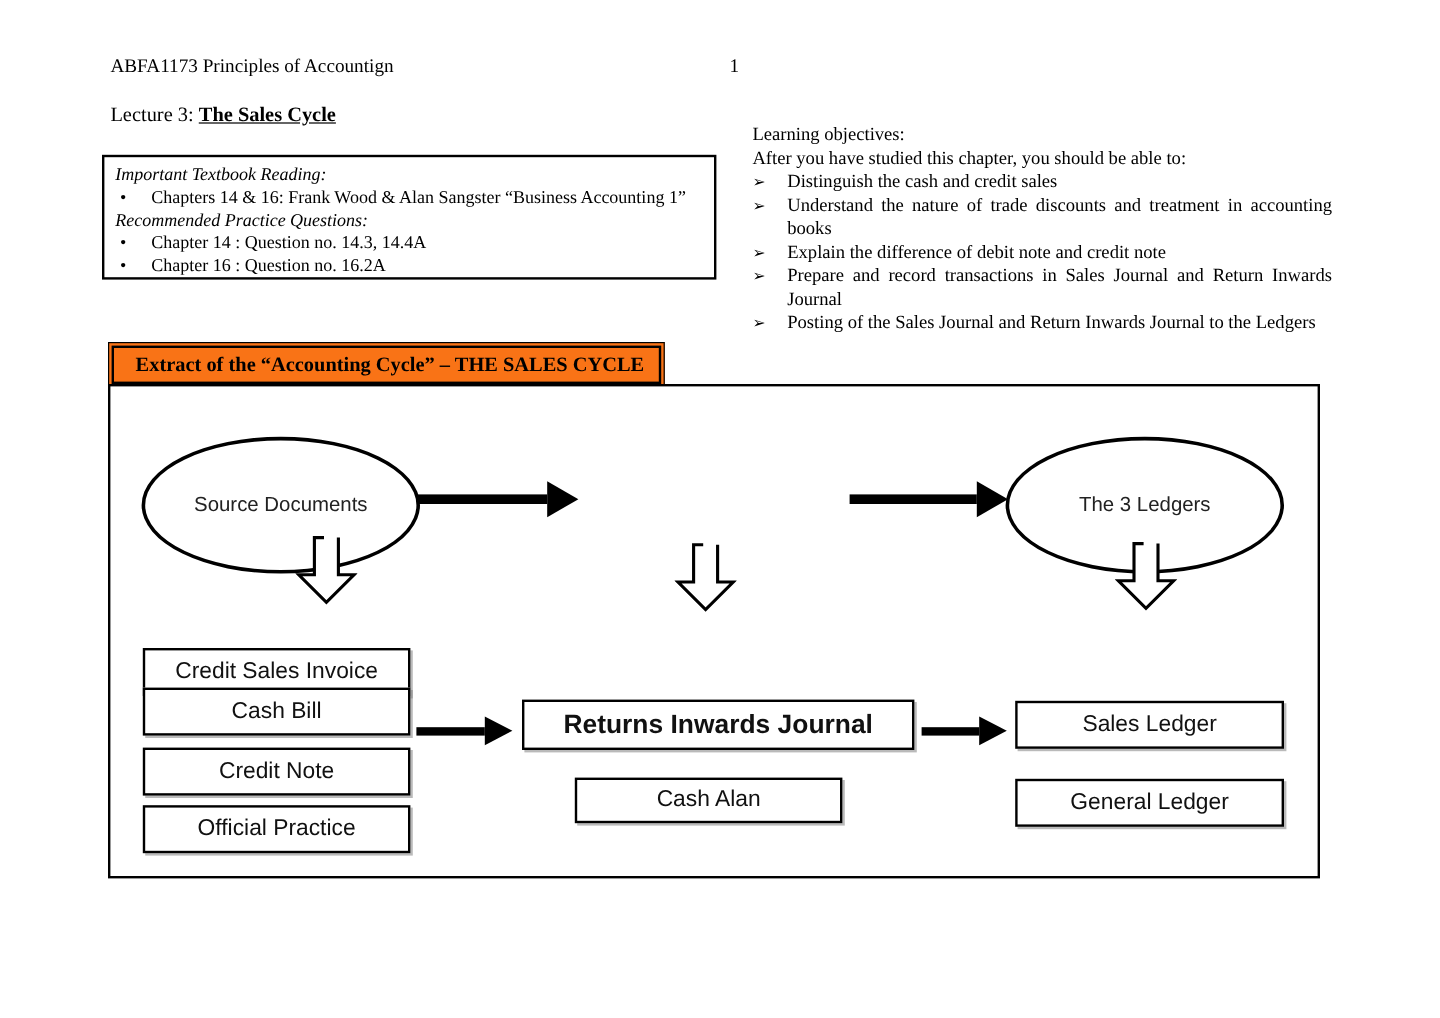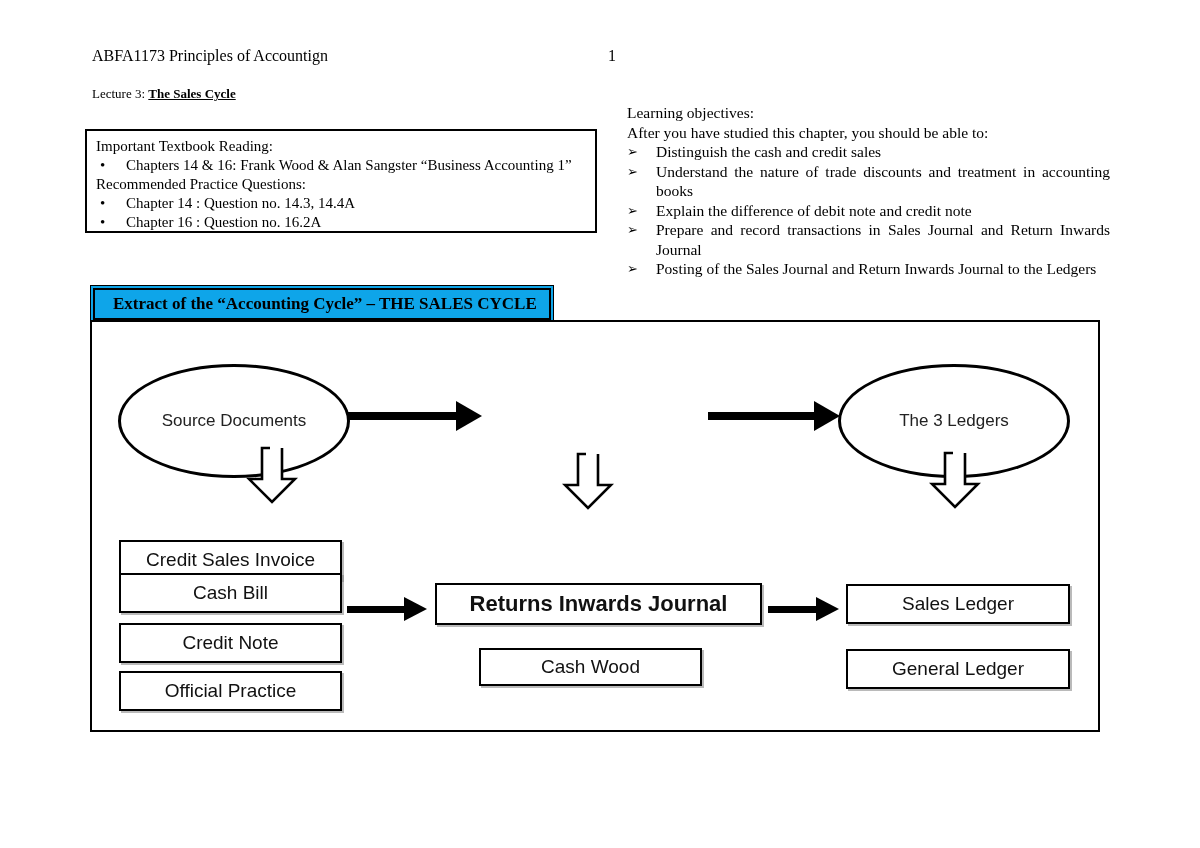--- a/index.html
+++ b/index.html
@@ -5,43 +5,43 @@
   * { margin:0; padding:0; box-sizing:border-box; }
   html,body { background:#fff; }
   .page {
     position:relative; width:1200px; height:848px; background:#ffffff;
     font-family:"Liberation Serif", serif; color:#000; overflow:hidden;
   }
   .abs { position:absolute; }
 
   
   .hdr { font-size:16px; }
-  .lecture { font-size:13px; }
+  .lecture { font-size:17px; }
   .lecture .title { font-weight:bold; text-decoration:underline; }
 
   .reading-box {
     left:85px; top:129px; width:512px; height:104px;
     border:2px solid #000; padding:6px 8px 4px 9px;
     font-size:15px; line-height:19px;
   }
-  .reading-box .ital { }
+  .reading-box .ital { font-style:italic; }
   .reading-li { position:relative; padding-left:30px; }
   .reading-li .blt { position:absolute; left:4px; top:0; }
 
   .objectives {
     left:627px; top:103px; width:483px;
     font-size:15.5px; line-height:19.5px;
   }
   .obj-li { position:relative; padding-left:29px; text-align:justify; }
   .obj-li .blt { position:absolute; left:0; top:0; font-size:13px; }
 
   
   .title-box {
     left:90px; top:285px; width:464px;
-    border:1px solid #000; padding:2px; background:#0ea5e9;
+    border:1px solid #000; padding:2px; background:#f97316;
   }
   .title-box-inner {
     border:2px solid #000; padding:2px 10px 3px 18px;
     font-weight:bold; font-size:17px; line-height:23px;
   }
 
   
   .diagram {
     left:90px; top:320px; width:1010px; height:412px;
     border:2px solid #000; background:#fff;
@@ -158,21 +158,21 @@
     <svg class="down-arrow" style="left:837px; top:129px;" width="52" height="60" viewBox="0 0 52 60">
       <path d="M24,2 L16,2 L16,33 L3,33 L26,56 L49,33 L36,33 L36,2" fill="#ffffff" stroke="#000" stroke-width="2.6"></path>
     </svg>
 
     <div class="node-box" style="left:27px; top:201px; width:223px; height:40px;margin-top:17px;">Credit Sales Invoice</div>
     <div class="node-box" style="left:27px; top:251px; width:223px; height:40px;">Cash Bill</div>
     <div class="node-box" style="left:27px; top:301px; width:223px; height:40px;">Credit Note</div>
     <div class="node-box" style="left:27px; top:349px; width:223px; height:40px;">Official Practice</div>
 
     <div class="node-box bold" style="left:343px; top:261px; width:327px; height:42px; font-size:22px;">Returns Inwards Journal</div>
-    <div class="node-box" style="left:387px; top:326px; width:223px; height:38px;">Cash Wood</div>
+    <div class="node-box" style="left:387px; top:326px; width:223px; height:38px;">Cash Alan</div>
 
     <div class="node-box" style="left:754px; top:327px; width:224px; height:40px;">General Ledger</div>
     <div class="node-box" style="left:754px; top:262px; width:224px; height:40px;">Sales Ledger</div>
 
     <div class="flow-arrow">
       <div class="shaft" style="left:255px; top:284px; width:57px; height:7px;"></div>
       <div class="head" style="left:312px; top:275px; border-width:12.5px 0 12.5px 23px;"></div>
     </div>
     <div class="flow-arrow">
       <div class="shaft" style="left:676px; top:284px; width:48px; height:7px;"></div>

